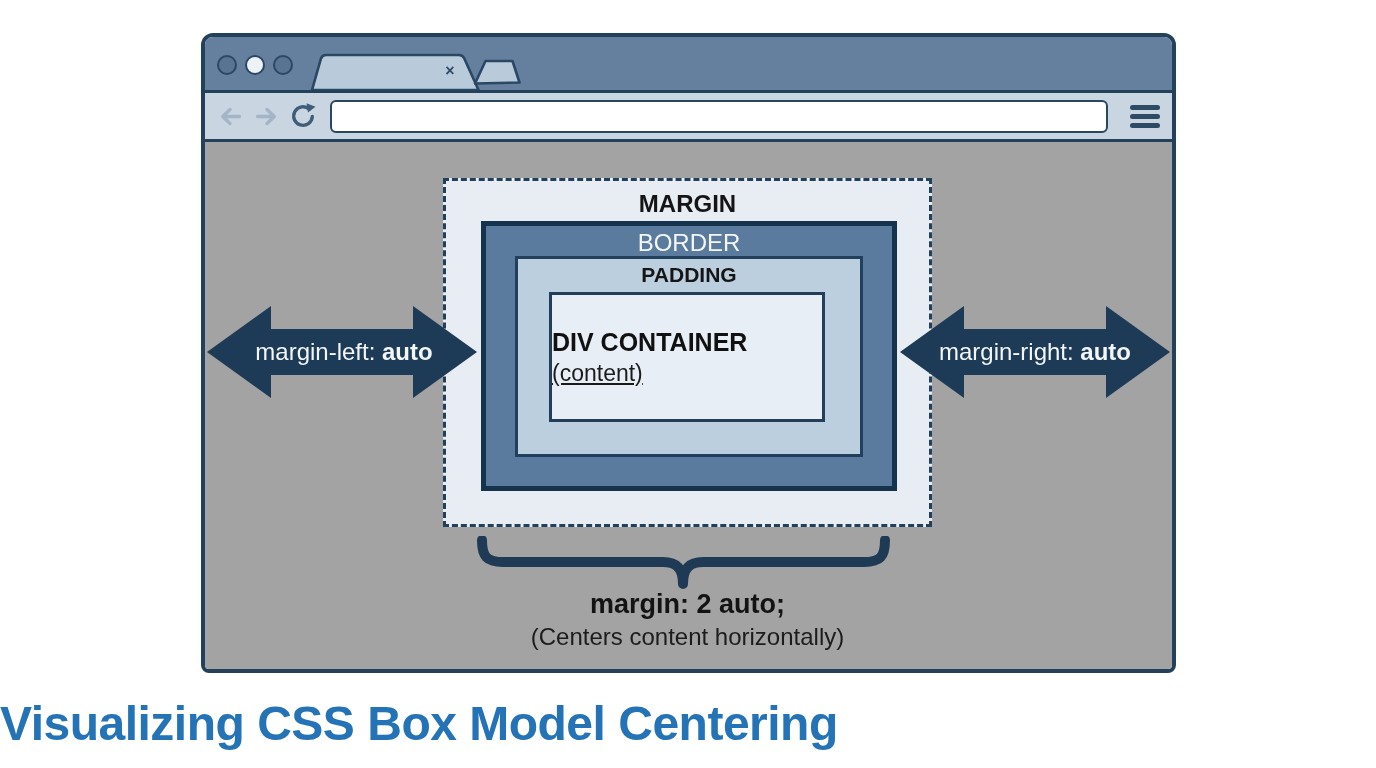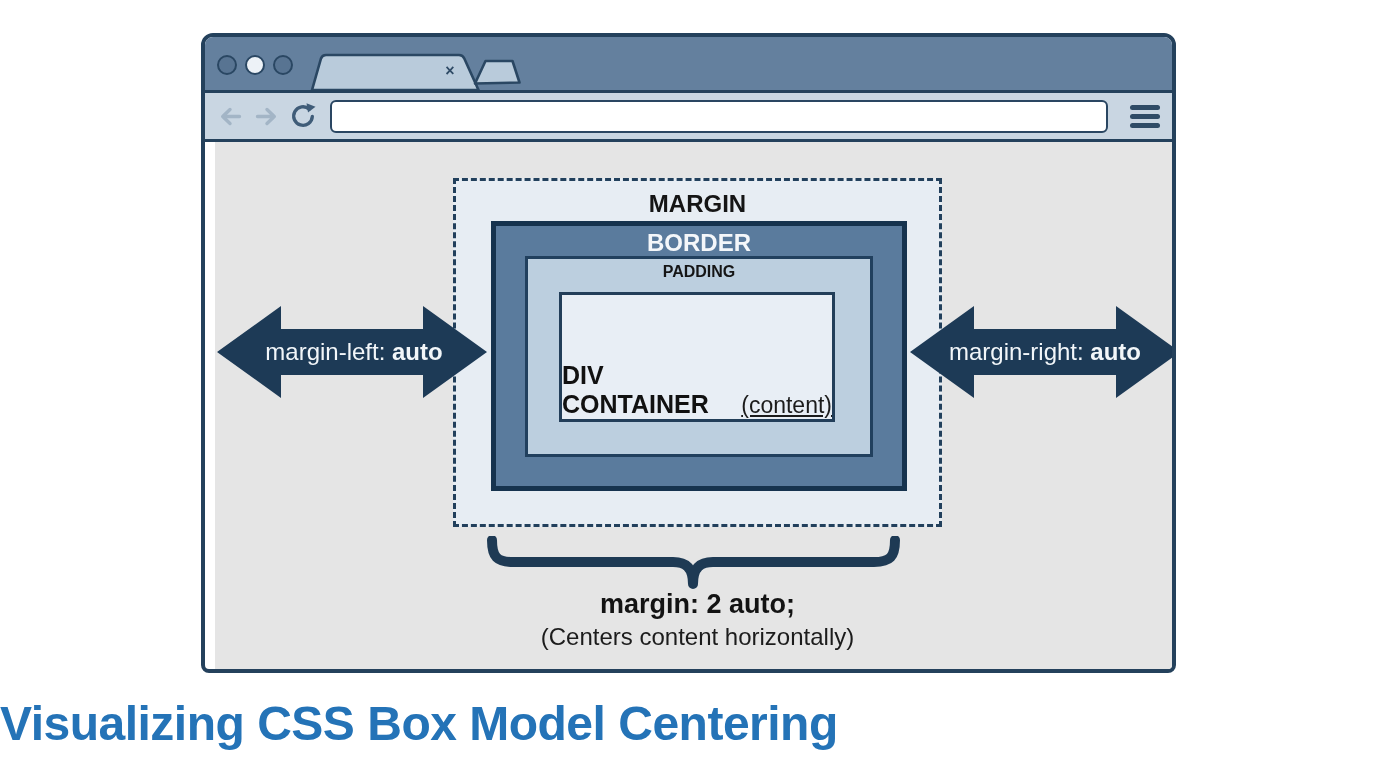--- a/index.html
+++ b/index.html
@@ -33,42 +33,42 @@
   }
   .nav-icon { display:block; flex:0 0 auto; cursor:pointer; }
   .url {
     flex:1 1 auto; height:33px; margin-left:4px;
     border:2.5px solid #2a4662; border-radius:6px; background:#fff;
     padding:0 10px; font-size:15px; outline:none;
   }
   .menu { margin-left:13px; margin-right:2px; width:30px; display:flex; flex-direction:column; gap:4px; cursor:pointer; }
   .menu span { display:block; height:5px; border-radius:2.5px; background:#2e4b66; }
 
-  .viewport { flex:1 1 auto; position:relative; background:#e5e5e5;margin-left:10px; }
+  .viewport { flex:1 1 auto; position:relative; background:#a3a3a3; }
 
   
   .margin-box {
     position:absolute; left:238px; top:36px; width:489px; height:349px;
     background:#e7edf3; border:3px dashed #22405c; text-align:center;
   }
   .margin-label  { margin-top:9px;  font-size:24px; font-weight:700; color:#151515; }
   .border-box {
     position:absolute; left:276px; top:79px; width:416px; height:270px;
     background:#5a7b9d; border:5px solid #16334e; text-align:center;
   }
-  .border-label  { margin-top:3px;  font-size:24px; font-weight:700; color:#f4f7fa; }
+  .border-label  { margin-top:3px;  font-size:24px; font-weight:400; color:#f4f7fa; }
   .padding-box {
     position:absolute; left:310px; top:114px; width:348px; height:201px;
     background:#bccfdf; border:3px solid #21405e; text-align:center;
   }
-  .padding-label { margin-top:4px;  font-size:16px; font-weight:700; color:#151515; }
+  .padding-label { margin-top:4px;  font-size:21px; font-weight:700; color:#151515; }
   .content-box {
     position:absolute; left:344px; top:150px; width:276px; height:130px;
     background:#e8eef5; border:3px solid #223e59;
-    display:flex; flex-direction:row; align-items:flex-end; justify-content:center;
+    display:flex; flex-direction:column; align-items:flex-start; justify-content:center;
   }
   .content-title { font-size:25px; font-weight:700; color:#111; }
   .content-sub   { font-size:23px; color:#1b1b1b; margin-top:3px;text-decoration:underline; }
 
   .arrow { position:absolute; top:162px; }
   .arrow-left  { left:0; }
   .arrow-right { left:693px; }
   .arrow text { fill:#f2f6f9; font-size:24px; }
 
   .brace { position:absolute; left:272px; top:394px; }

